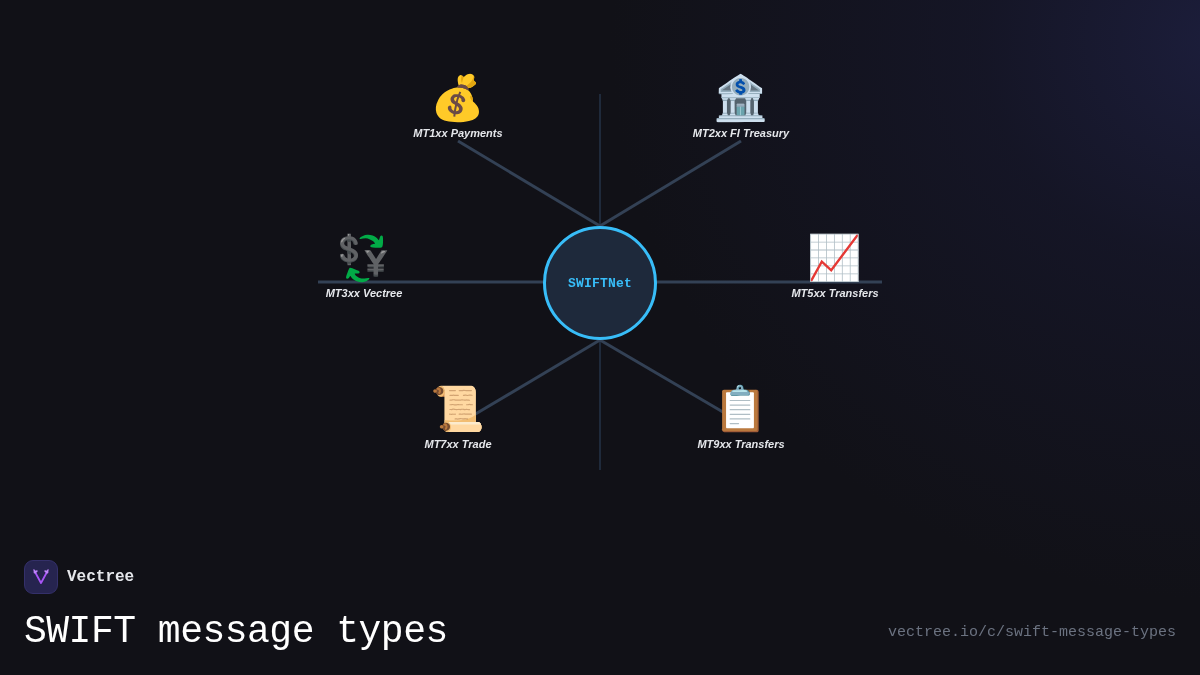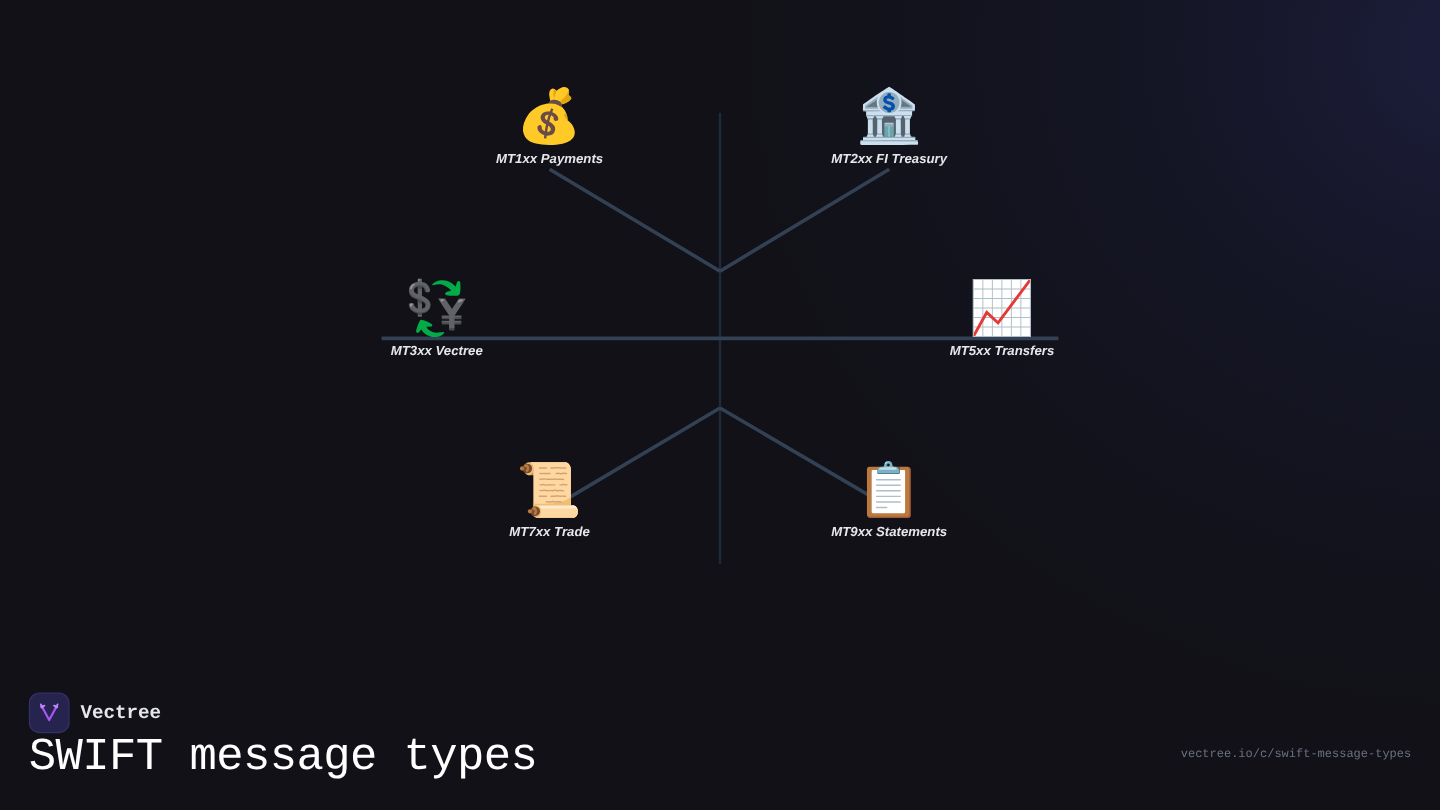--- a/index.html
+++ b/index.html
@@ -49,21 +49,21 @@
     }
     .node-label {
       margin-top: 4px;
       font-size: 11px;
       font-weight: bold;
       color: #e5e7eb;
       white-space: nowrap;
       font-style: italic;
     }
     .brand {
-      position: absolute; left: 24px; top: 577px;
+      position: absolute; left: 24px; top: 560px;
       display: flex; align-items: center; gap: 9px;
     }
     .brand-logo {
       width: 34px; height: 34px;
       border-radius: 9px;
       background: #26244f;
       border: 1px solid #34306a;
       display: flex; align-items: center; justify-content: center;
     }
     .brand-name {
@@ -77,21 +77,21 @@
       font-family: "Liberation Mono", "DejaVu Sans Mono", monospace;
       font-weight: normal;
       font-size: 38px;
       color: #ffffff;
       letter-spacing: -0.5px;
       white-space: nowrap;
     }
     .page-url {
       position: absolute; right: 24px; top: 624px;
       font-family: "Liberation Mono", "DejaVu Sans Mono", monospace;
-      font-size: 10px;
+      font-size: 15px;
       color: #6b7280;
       white-space: nowrap;
       margin-left: 43px;
     }
   </style>
 </head>
 <body>
 
 <div class="bg-glow"></div>
 
@@ -102,20 +102,23 @@
 
     <line x1="318" y1="282" x2="882" y2="282" stroke="#334155" stroke-width="3"></line>
 
     <line x1="458" y1="141" x2="600" y2="226" stroke="#334155" stroke-width="3"></line>
     <line x1="741" y1="141" x2="600" y2="226" stroke="#334155" stroke-width="3"></line>
 
     <line x1="600" y1="340" x2="462" y2="422" stroke="#334155" stroke-width="3"></line>
     <line x1="600" y1="340" x2="740" y2="422" stroke="#334155" stroke-width="3"></line>
   </svg>
 
+  <div class="hub">
+    <span class="hub-label">SWIFTNet</span>
+  </div>
 
   <div class="node" style="left:458px; top:73px;">
     <span class="node-icon">💰</span>
     <span class="node-label">MT1xx Payments</span>
   </div>
 
   <div class="node" style="left:741px; top:73px;">
     <span class="node-icon">🏦</span>
     <span class="node-label">MT2xx FI Treasury</span>
   </div>
@@ -130,21 +133,21 @@
     <span class="node-label">MT5xx Transfers</span>
   </div>
 
   <div class="node" style="left:458px; top:384px;">
     <span class="node-icon">📜</span>
     <span class="node-label">MT7xx Trade</span>
   </div>
 
   <div class="node" style="left:741px; top:384px;">
     <span class="node-icon">📋</span>
-    <span class="node-label">MT9xx Statements</span>
+    <span class="node-label">MT9xx Transfers</span>
   </div>
 </div>
 
 <div class="brand">
   <div class="brand-logo">
     <svg width="20" height="20" viewBox="0 0 20 20">
       <path d="M4 5 L10 16 L16 5" fill="none" stroke="#a855f7" stroke-width="1.8" stroke-linecap="round" stroke-linejoin="round"></path>
       <path d="M4 5 L3 3 M4 5 L6 4 M16 5 L17 3 M16 5 L14 4" fill="none" stroke="#c084fc" stroke-width="1.5" stroke-linecap="round"></path>
       <circle cx="4" cy="5" r="1.5" fill="#c084fc"></circle>
       <circle cx="16" cy="5" r="1.5" fill="#c084fc"></circle>

